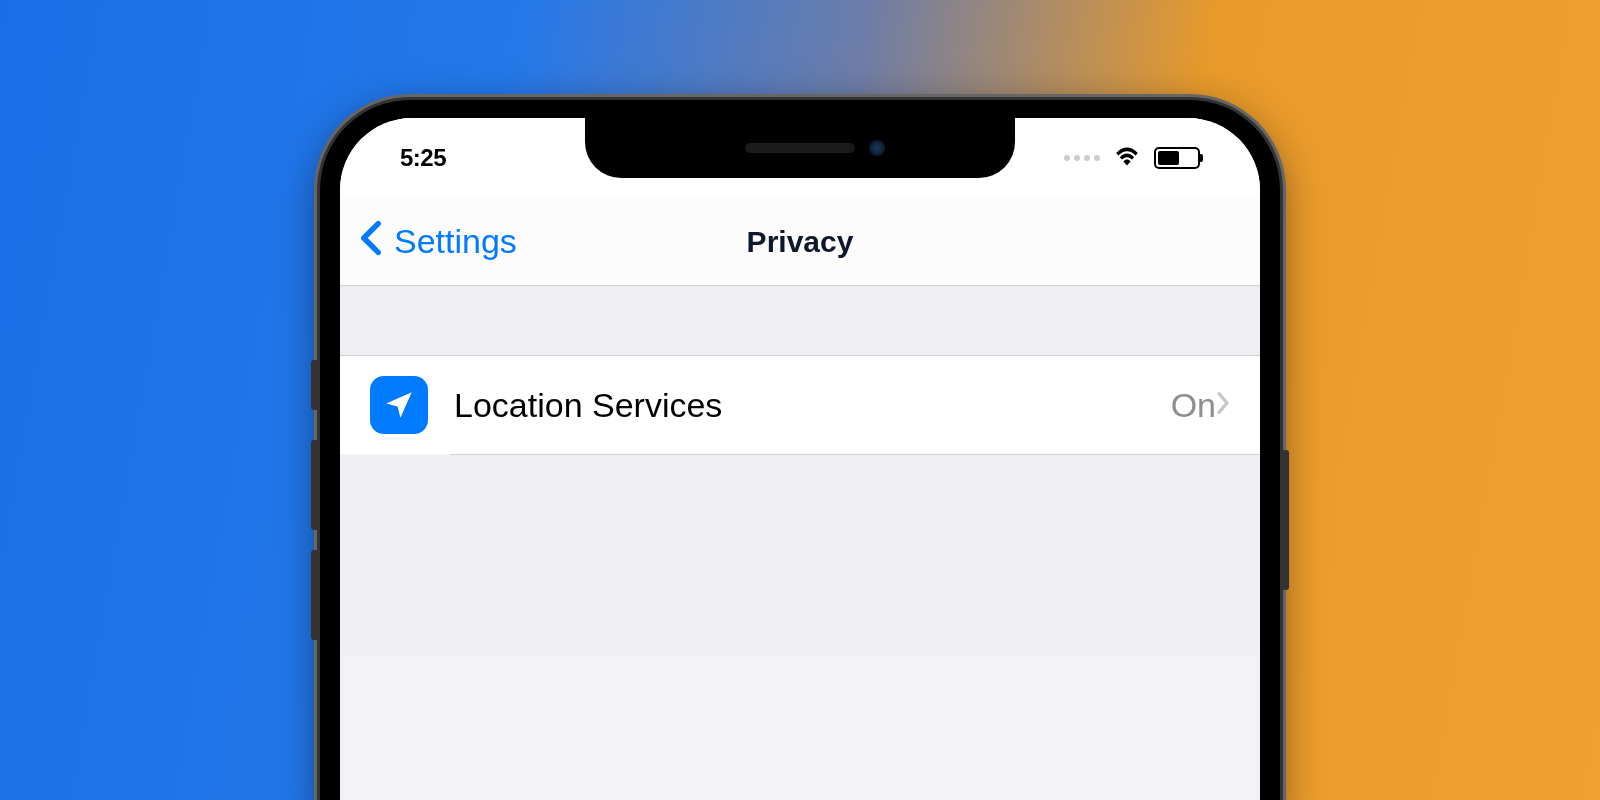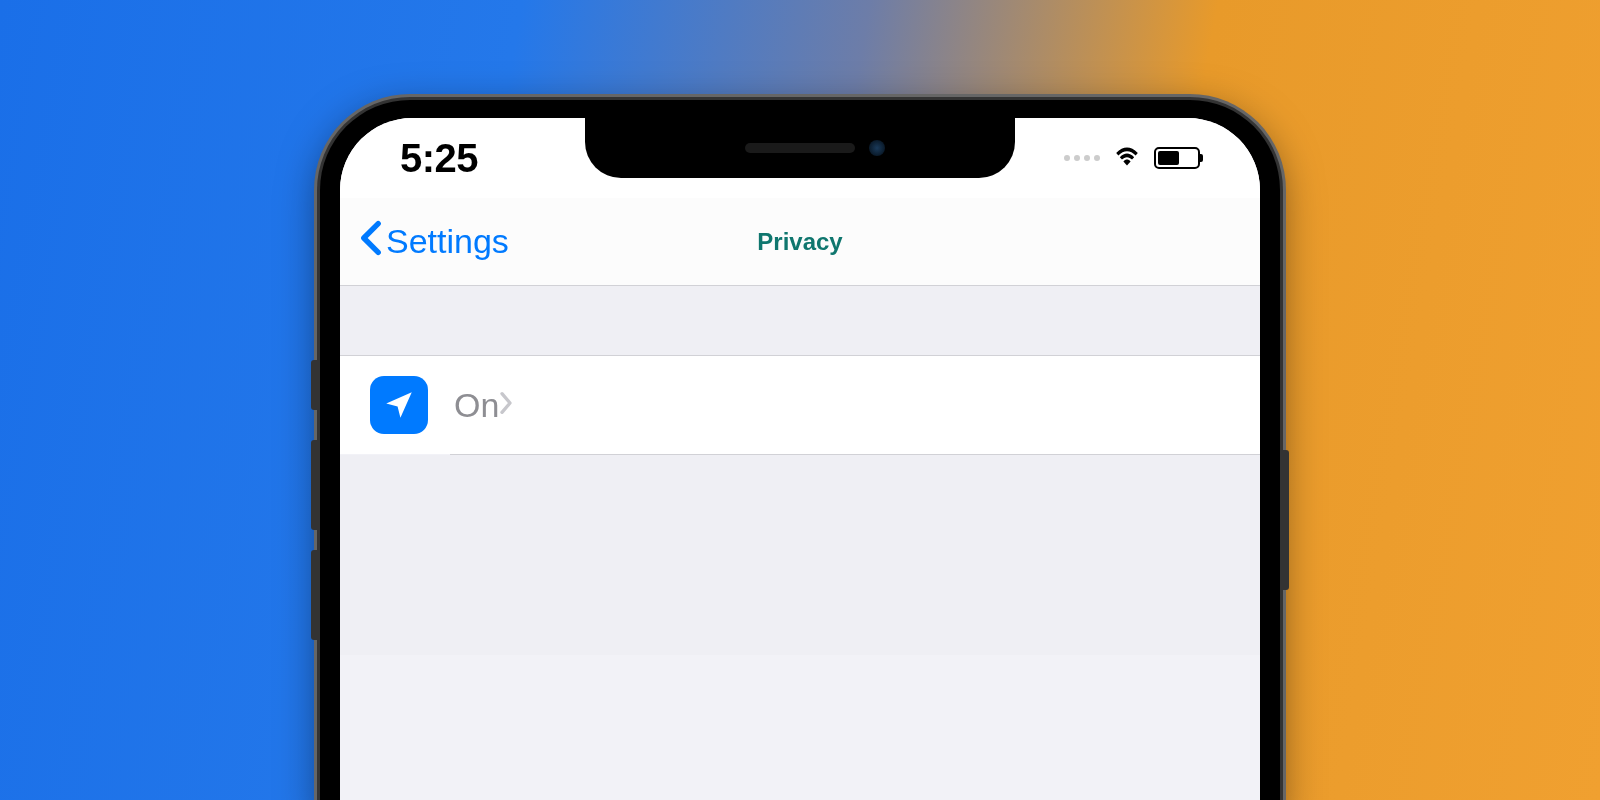--- a/index.html
+++ b/index.html
@@ -86,21 +86,21 @@
     }
     .status-bar {
       height: 80px;
       display: flex;
       justify-content: space-between;
       align-items: center;
       padding: 0 60px;
       background: #fff;
     }
     .status-time {
-      font-size: 40px;
+      font-size: 24px;
       font-weight: 600;
       color: #000;
       letter-spacing: -0.5px;
     }
     .status-right {
       display: flex;
       align-items: center;
       gap: 12px;
     }
     .dots {
@@ -148,34 +148,34 @@
       align-items: center;
       position: relative;
       border-bottom: 1px solid #d1d1d6;
       padding: 0 20px;
     }
     .back-button {
       display: flex;
       align-items: center;
       color: #007aff;
       font-size: 34px;
-      gap: 4px;
+      gap: 12px;
       cursor: pointer;
     }
     .back-chevron svg {
       width: 22px;
       height: 36px;
     }
     .nav-title {
       position: absolute;
       left: 50%;
       transform: translateX(-50%);
-      font-size: 24px;
+      font-size: 30px;
       font-weight: 600;
-      color: #0f766e;
+      color: #0f172a;
     }
     .section-gap {
       height: 70px;
       background: #efeff4;
       border-bottom: 1px solid #d1d1d6;
     }
     .list-row {
       background: #fff;
       height: 98px;
       display: flex;
@@ -272,20 +272,21 @@
       </div>
 
       <div class="section-gap"></div>
 
       <div class="list-row">
         <div class="app-icon icon-blue">
           <svg width="34" height="34" viewBox="0 0 24 24" fill="#fff">
             <path d="M3 11 L21 3 L13 21 L11 13 Z"></path>
           </svg>
         </div>
+        <div class="row-label">Location Services</div>
         <div class="row-value">On</div>
         <span class="chevron-right">
           <svg viewBox="0 0 10 18" fill="none" stroke="#c7c7cc" stroke-width="2.5" stroke-linecap="round" stroke-linejoin="round">
             <polyline points="2,2 8,9 2,16"></polyline>
           </svg>
         </span>
       </div>
 
       <div class="row-divider"></div>
 

